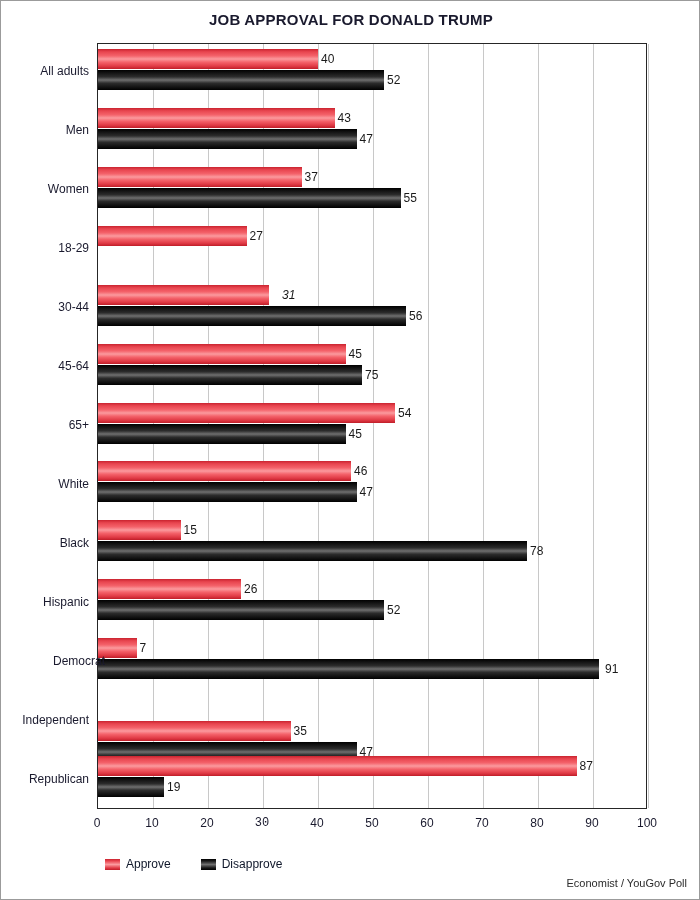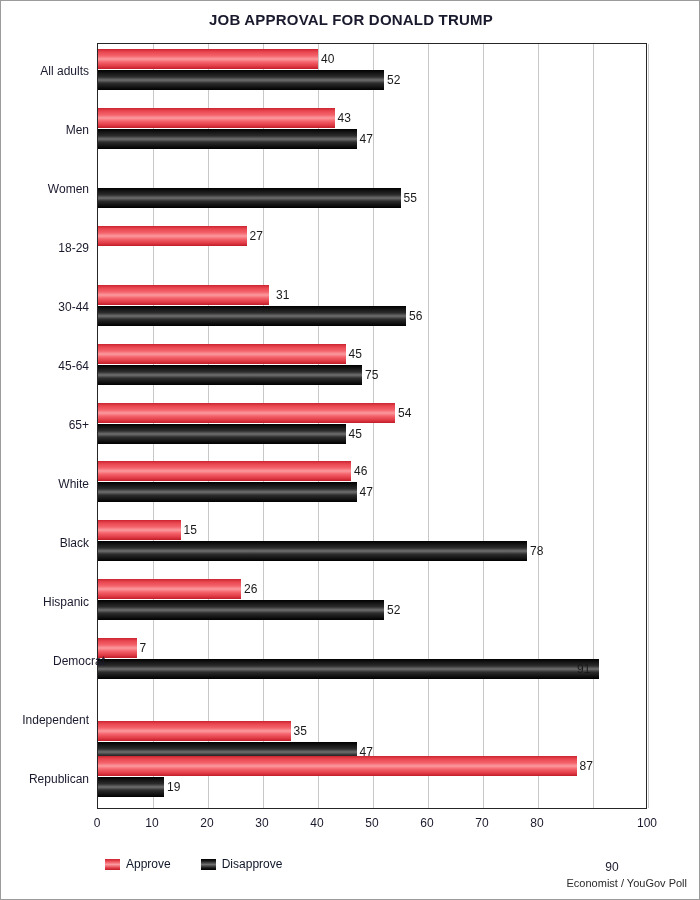--- a/index.html
+++ b/index.html
@@ -186,35 +186,39 @@
         <div class="bar-slot approve">
           <div class="bar approve" style="width: 236.5px;"></div>
           <span class="bar-value" style="left: 236.5px;">43</span>
         </div>
         <div class="bar-slot disapprove">
           <div class="bar disapprove" style="width: 258.5px;"></div>
           <span class="bar-value" style="left: 258.5px;">47</span>
         </div>
       </div>
       <div class="cat-row" style="top: 117.846px; height: 58.9231px;">
+        <div class="bar-slot approve">
+          <div class="bar approve" style="width: 203.5px;"></div>
+          <span class="bar-value" style="left: 203.5px;">37</span>
+        </div>
         <div class="bar-slot disapprove">
           <div class="bar disapprove" style="width: 302.5px;"></div>
           <span class="bar-value" style="left: 302.5px;">55</span>
         </div>
       </div>
       <div class="cat-row" style="top: 176.769px; height: 58.9231px;">
         <div class="bar-slot approve">
           <div class="bar approve" style="width: 148.5px;"></div>
           <span class="bar-value" style="left: 148.5px;">27</span>
         </div>
       </div>
       <div class="cat-row" style="top: 235.692px; height: 58.9231px;">
         <div class="bar-slot approve">
           <div class="bar approve" style="width: 170.5px;"></div>
-          <span class="bar-value" style="left: 175px;">31</span>
+          <span class="bar-value" style="left: 181px; font-style: italic;">31</span>
         </div>
         <div class="bar-slot disapprove">
           <div class="bar disapprove" style="width: 308px;"></div>
           <span class="bar-value" style="left: 308px;">56</span>
         </div>
       </div>
       <div class="cat-row" style="top: 294.615px; height: 58.9231px;">
         <div class="bar-slot approve">
           <div class="bar approve" style="width: 247.5px;"></div>
           <span class="bar-value" style="left: 247.5px;">45</span>
@@ -264,21 +268,21 @@
           <span class="bar-value" style="left: 286px;">52</span>
         </div>
       </div>
       <div class="cat-row" style="top: 589.231px; height: 58.9231px;">
         <div class="bar-slot approve">
           <div class="bar approve" style="width: 38.5px;"></div>
           <span class="bar-value" style="left: 38.5px;">7</span>
         </div>
         <div class="bar-slot disapprove">
           <div class="bar disapprove" style="width: 500.5px;"></div>
-          <span class="bar-value" style="left: 476px; text-align: center;">91</span>
+          <span class="bar-value" style="left: 504px; text-align: center;">91</span>
         </div>
       </div>
       <div class="cat-row" style="top: 648.154px; height: 58.9231px; margin-top: 24px;">
         <div class="bar-slot approve">
           <div class="bar approve" style="width: 192.5px;"></div>
           <span class="bar-value" style="left: 192.5px;">35</span>
         </div>
         <div class="bar-slot disapprove">
           <div class="bar disapprove" style="width: 258.5px;"></div>
           <span class="bar-value" style="left: 258.5px;">47</span>
@@ -309,27 +313,27 @@
       <div class="cat-label" style="top: 593.769px;">Hispanic</div>
       <div class="cat-label" style="top: 652.692px; padding-left: 16px;">Democrat</div>
       <div class="cat-label" style="top: 711.615px;">Independent</div>
       <div class="cat-label" style="top: 770.538px;">Republican</div>
     </div>
 
   <div id="x-axis">
       <span class="x-tick" style="left: 0px;">0</span>
       <span class="x-tick" style="left: 55px;">10</span>
       <span class="x-tick" style="left: 110px;">20</span>
-      <span class="x-tick" style="left: 165px;">30</span>
+      <span class="x-tick" style="left: 165px; font-family: Liberation Mono, monospace;">30</span>
       <span class="x-tick" style="left: 220px;">40</span>
       <span class="x-tick" style="left: 275px;">50</span>
       <span class="x-tick" style="left: 330px;">60</span>
       <span class="x-tick" style="left: 385px;">70</span>
       <span class="x-tick" style="left: 440px;">80</span>
-      <span class="x-tick" style="left: 515px; margin-top: 44px;">90</span>
+      <span class="x-tick" style="left: 495px;">90</span>
       <span class="x-tick" style="left: 550px;">100</span>
     </div>
 
   <div id="legend">
       <div class="legend-item">
         <span class="legend-swatch approve"></span>
         <span class="legend-label">Approve</span>
       </div>
       <div class="legend-item">
         <span class="legend-swatch disapprove"></span>

